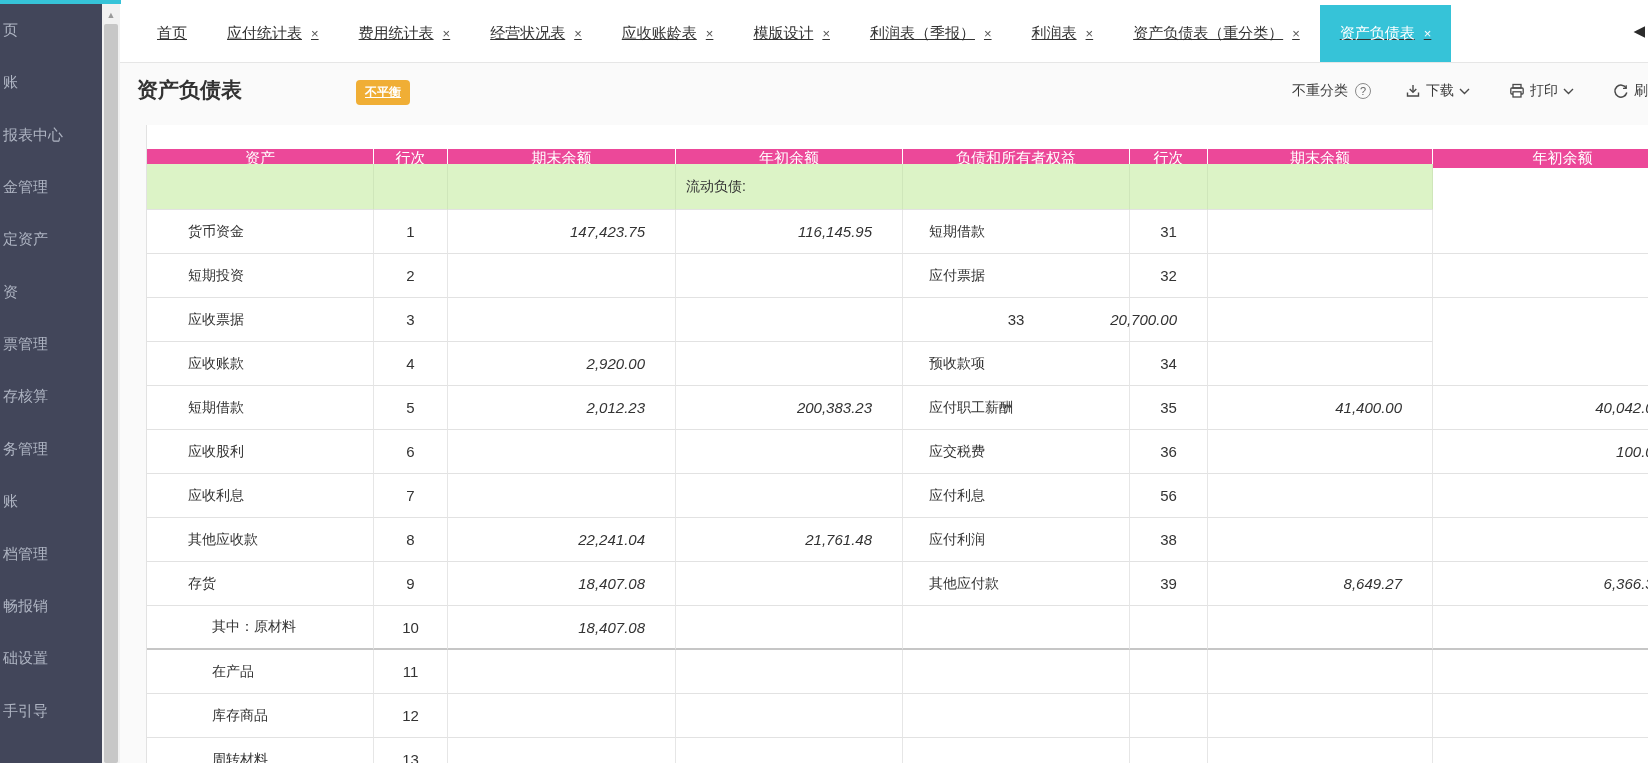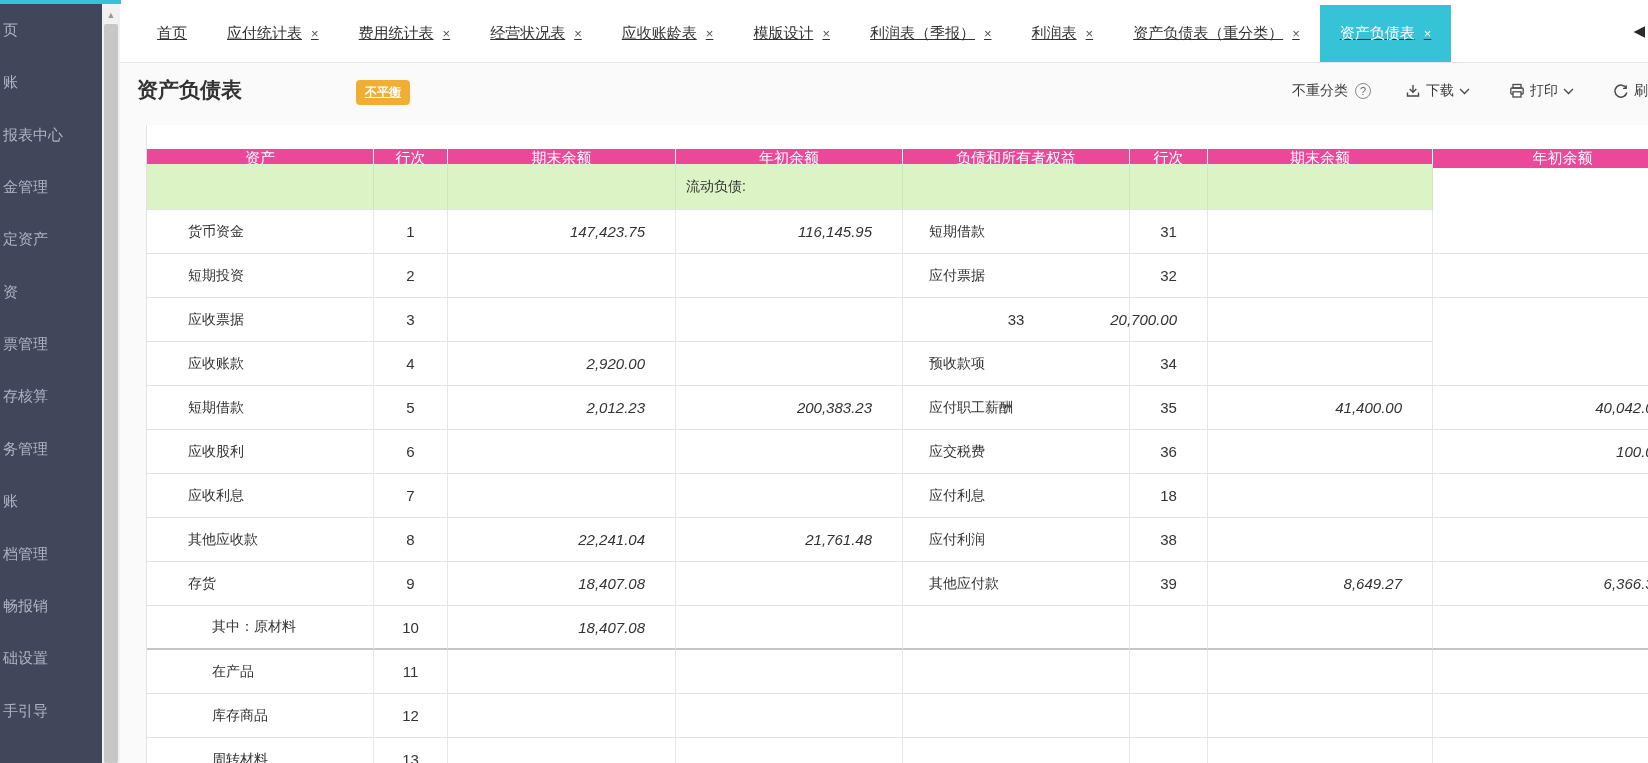--- a/index.html
+++ b/index.html
@@ -242,21 +242,21 @@
         <div class="dcell ctr">36</div>
         <div class="dcell num"></div>
         <div class="dcell num">100.00</div>
       </div>
       <div class="grid-row drow">
         <div class="dcell ind-item">应收利息</div>
         <div class="dcell ctr">7</div>
         <div class="dcell num"></div>
         <div class="dcell num"></div>
         <div class="dcell ind-ritem">应付利息</div>
-        <div class="dcell ctr">18</div>
+        <div class="dcell ctr">56</div>
         <div class="dcell num"></div>
         <div class="dcell num"></div>
       </div>
       <div class="grid-row drow">
         <div class="dcell ind-item">其他应收款</div>
         <div class="dcell ctr">8</div>
         <div class="dcell num">22,241.04</div>
         <div class="dcell num">21,761.48</div>
         <div class="dcell ind-ritem">应付利润</div>
         <div class="dcell ctr">38</div>

